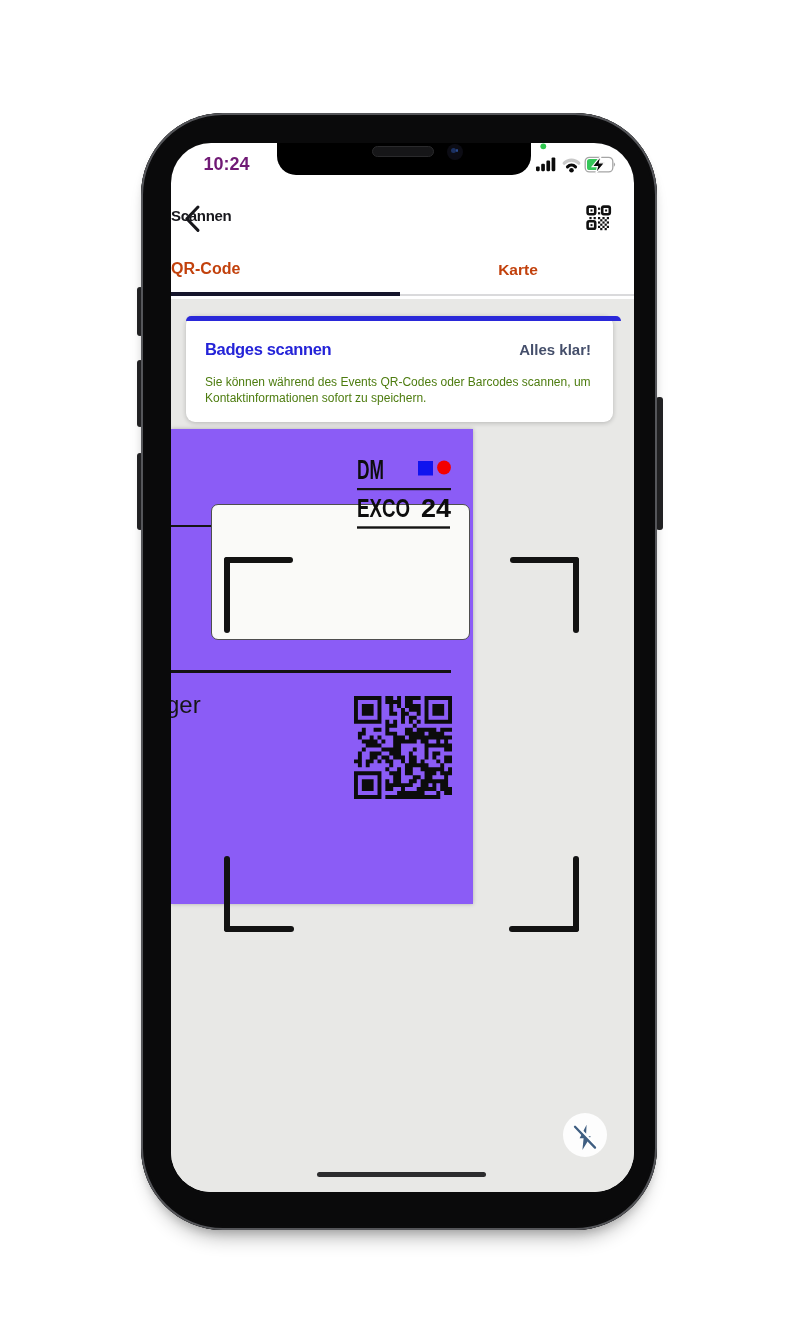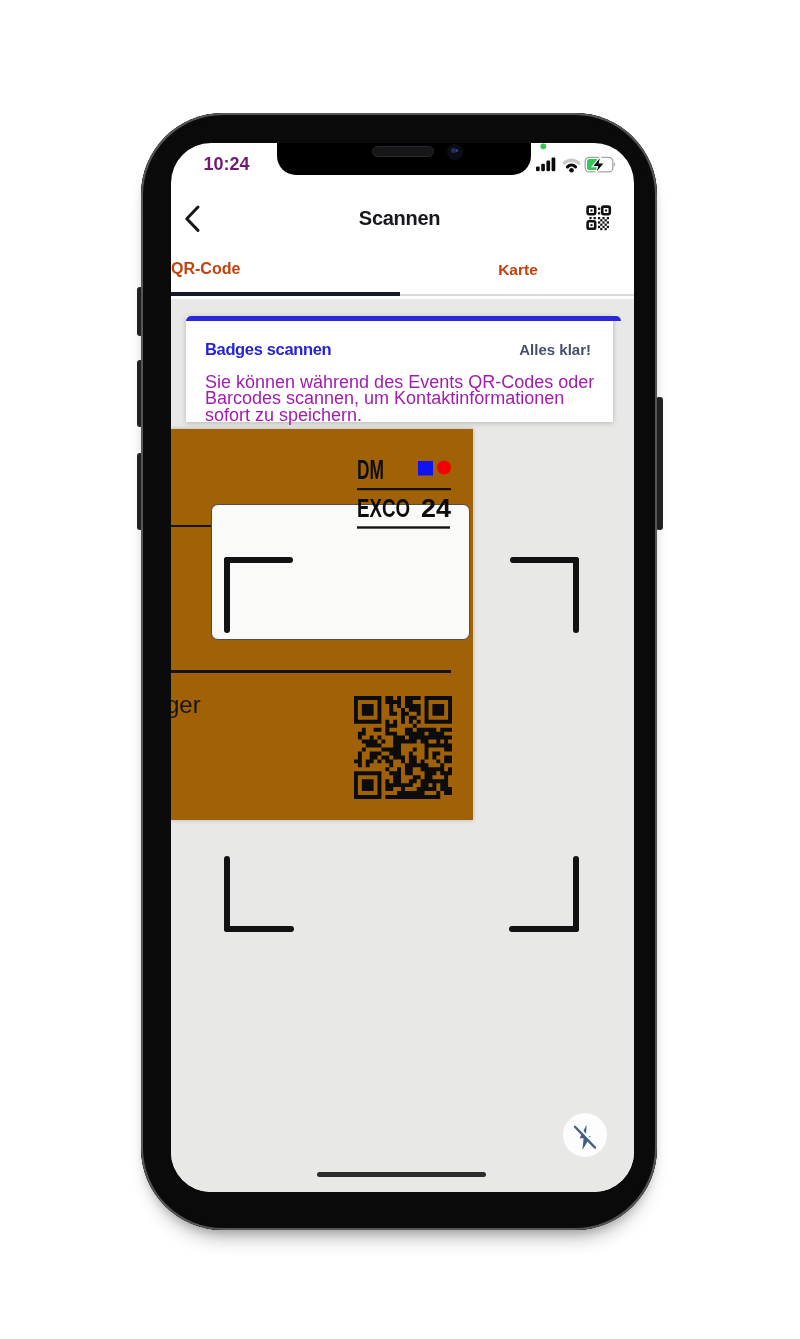--- a/index.html
+++ b/index.html
@@ -49,21 +49,21 @@
   <div class="abs" style="left:201px;top:3px;width:62px;height:11px;background:#161618;border-radius:6px;border:1px solid #2a2a2c;box-sizing:border-box;"></div>
 
   <div class="abs" style="left:276px;top:0.5px;width:16px;height:16px;background:#0c0c14;border-radius:50%;"></div>
   <div class="abs" style="left:279.5px;top:4.5px;width:5px;height:5px;background:#1b3060;border-radius:50%;"></div>
   <div class="abs" style="left:284.5px;top:6px;width:2.5px;height:2.5px;background:#2a4a8e;border-radius:50%;"></div>
 
   <svg class="abs" style="left:11px;top:61px;" width="22" height="30" viewBox="0 0 22 30">
     <path d="M16 3 L4.8 14.7 L16 26.4" fill="none" stroke="#17171c" stroke-width="3" stroke-linecap="round" stroke-linejoin="round"></path>
   </svg>
 
-  <div class="abs" style="left:0;top:63.5px;width:457px;text-align:center;font-size:20px;font-weight:bold;color:#17171c;letter-spacing:-0.3px;">Scannen</div>
+  <div class="abs" style="left:0;top:63.5px;width:457px;text-align:left;font-size:15px;font-weight:bold;color:#17171c;letter-spacing:-0.3px;">Scannen</div>
 
   <svg class="abs" style="left:415px;top:61px;" width="26" height="28" viewBox="0 0 26 28">
     <g fill="none" stroke="#101010" stroke-width="2.6" stroke-linejoin="round">
       <rect x="1.6" y="2.6" width="7.6" height="7.6" rx="1.6"></rect>
       <rect x="16.2" y="2.6" width="7.6" height="7.6" rx="1.6"></rect>
       <rect x="1.6" y="17.2" width="7.6" height="7.6" rx="1.6"></rect>
     </g>
     <g fill="#101010">
       <rect x="4.5" y="5.5" width="2" height="2"></rect>
       <rect x="19.1" y="5.5" width="2" height="2"></rect>
@@ -91,21 +91,21 @@
   </svg>
 
   <div class="abs" style="left:0;top:116.5px;width:231px;font-size:16px;font-weight:bold;color:#c2410c;">QR-Code</div>
 
   <div class="abs" style="left:231px;top:118px;width:232px;text-align:center;font-size:15.5px;font-weight:bold;color:#c2410c;">Karte</div>
 
   <div class="abs" style="left:0;top:151px;width:463px;height:1.5px;background:#dadadc;"></div>
 
   <div class="abs" style="left:0;top:149px;width:229px;height:3.5px;background:#16162c;"></div>
 
-  <div class="abs" style="left:0;top:286px;width:302px;height:391px;background:#a16207;box-shadow:0 0 4px rgba(0,0,0,0.25);">
+  <div class="abs" style="left:0;top:286px;width:302px;height:475px;background:#8b5cf6;box-shadow:0 0 4px rgba(0,0,0,0.25);">
 
     <div class="abs" style="left:0;top:95.5px;width:40px;height:2px;background:#151515;"></div>
 
     <div class="abs" style="left:40px;top:75px;width:259px;height:136px;background:#fafaf8;border:1.2px solid #4e4e4e;border-radius:7px;box-sizing:border-box;"></div>
 
     <svg class="abs" style="left:0;top:0;" width="302" height="130" viewBox="0 0 302 130">
       <text x="186" y="50" textLength="27" lengthAdjust="spacingAndGlyphs" font-family="Liberation Sans" font-weight="bold" font-size="27" fill="#0d0d0d">DM</text>
       <rect x="247" y="32" width="15" height="14.5" fill="#1013ef"></rect>
       <circle cx="273" cy="38.5" r="6.9" fill="#f40000"></circle>
       <rect x="186" y="59" width="94" height="2.2" fill="#131313"></rect>
@@ -116,29 +116,29 @@
 
     <div class="abs" style="left:0;top:241px;width:280px;height:2.6px;background:#131313;"></div>
 
     <div class="abs" style="left:-5px;top:262px;font-size:24px;color:#161616;">ger</div>
 
     <svg class="abs" style="left:183px;top:267px;" width="98" height="103" viewBox="0 0 98 103">
         <path fill="#0c0c0c" d="M0.0 0.0h27.44v3.96h-27.44zM31.36 0.0h7.84v3.96h-7.84zM43.12 0.0h3.92v3.96h-3.92zM50.96 0.0h15.68v3.96h-15.68zM70.56 0.0h27.44v3.96h-27.44zM0.0 3.96h3.92v3.96h-3.92zM23.52 3.96h3.92v3.96h-3.92zM31.36 3.96h15.68v3.96h-15.68zM50.96 3.96h7.84v3.96h-7.84zM70.56 3.96h3.92v3.96h-3.92zM94.08 3.96h3.92v3.96h-3.92zM0.0 7.92h3.92v3.96h-3.92zM7.84 7.92h11.76v3.96h-11.76zM23.52 7.92h3.92v3.96h-3.92zM35.28 7.92h3.92v3.96h-3.92zM43.12 7.92h3.92v3.96h-3.92zM50.96 7.92h15.68v3.96h-15.68zM70.56 7.92h3.92v3.96h-3.92zM78.4 7.92h11.76v3.96h-11.76zM94.08 7.92h3.92v3.96h-3.92zM0.0 11.88h3.92v3.96h-3.92zM7.84 11.88h11.76v3.96h-11.76zM23.52 11.88h3.92v3.96h-3.92zM35.28 11.88h3.92v3.96h-3.92zM47.04 11.88h3.92v3.96h-3.92zM54.88 11.88h11.76v3.96h-11.76zM70.56 11.88h3.92v3.96h-3.92zM78.4 11.88h11.76v3.96h-11.76zM94.08 11.88h3.92v3.96h-3.92zM0.0 15.85h3.92v3.96h-3.92zM7.84 15.85h11.76v3.96h-11.76zM23.52 15.85h3.92v3.96h-3.92zM35.28 15.85h7.84v3.96h-7.84zM47.04 15.85h7.84v3.96h-7.84zM62.72 15.85h3.92v3.96h-3.92zM70.56 15.85h3.92v3.96h-3.92zM78.4 15.85h11.76v3.96h-11.76zM94.08 15.85h3.92v3.96h-3.92zM0.0 19.81h3.92v3.96h-3.92zM23.52 19.81h3.92v3.96h-3.92zM47.04 19.81h3.92v3.96h-3.92zM54.88 19.81h7.84v3.96h-7.84zM70.56 19.81h3.92v3.96h-3.92zM94.08 19.81h3.92v3.96h-3.92zM0.0 23.77h27.44v3.96h-27.44zM31.36 23.77h3.92v3.96h-3.92zM39.2 23.77h3.92v3.96h-3.92zM47.04 23.77h3.92v3.96h-3.92zM54.88 23.77h3.92v3.96h-3.92zM62.72 23.77h3.92v3.96h-3.92zM70.56 23.77h27.44v3.96h-27.44zM31.36 27.73h11.76v3.96h-11.76zM58.8 27.73h3.92v3.96h-3.92zM7.84 31.69h3.92v3.96h-3.92zM19.6 31.69h7.84v3.96h-7.84zM31.36 31.69h3.92v3.96h-3.92zM50.96 31.69h7.84v3.96h-7.84zM62.72 31.69h19.6v3.96h-19.6zM86.24 31.69h11.76v3.96h-11.76zM3.92 35.65h7.84v3.96h-7.84zM31.36 35.65h11.76v3.96h-11.76zM50.96 35.65h19.6v3.96h-19.6zM74.48 35.65h15.68v3.96h-15.68zM3.92 39.62h3.92v3.96h-3.92zM15.68 39.62h3.92v3.96h-3.92zM23.52 39.62h3.92v3.96h-3.92zM39.2 39.62h11.76v3.96h-11.76zM54.88 39.62h43.12v3.96h-43.12zM7.84 43.58h15.68v3.96h-15.68zM27.44 43.58h3.92v3.96h-3.92zM39.2 43.58h23.52v3.96h-23.52zM66.64 43.58h7.84v3.96h-7.84zM82.32 43.58h3.92v3.96h-3.92zM90.16 43.58h3.92v3.96h-3.92zM11.76 47.54h15.68v3.96h-15.68zM39.2 47.54h7.84v3.96h-7.84zM70.56 47.54h27.44v3.96h-27.44zM7.84 51.5h3.92v3.96h-3.92zM27.44 51.5h19.6v3.96h-19.6zM58.8 51.5h3.92v3.96h-3.92zM70.56 51.5h3.92v3.96h-3.92zM90.16 51.5h7.84v3.96h-7.84zM3.92 55.46h3.92v3.96h-3.92zM15.68 55.46h11.76v3.96h-11.76zM35.28 55.46h11.76v3.96h-11.76zM54.88 55.46h3.92v3.96h-3.92zM70.56 55.46h3.92v3.96h-3.92zM78.4 55.46h7.84v3.96h-7.84zM3.92 59.42h3.92v3.96h-3.92zM15.68 59.42h7.84v3.96h-7.84zM27.44 59.42h7.84v3.96h-7.84zM39.2 59.42h11.76v3.96h-11.76zM54.88 59.42h7.84v3.96h-7.84zM70.56 59.42h3.92v3.96h-3.92zM78.4 59.42h3.92v3.96h-3.92zM90.16 59.42h7.84v3.96h-7.84zM0.0 63.38h7.84v3.96h-7.84zM11.76 63.38h7.84v3.96h-7.84zM23.52 63.38h3.92v3.96h-3.92zM31.36 63.38h7.84v3.96h-7.84zM47.04 63.38h3.92v3.96h-3.92zM54.88 63.38h7.84v3.96h-7.84zM66.64 63.38h3.92v3.96h-3.92zM82.32 63.38h3.92v3.96h-3.92zM90.16 63.38h7.84v3.96h-7.84zM3.92 67.35h3.92v3.96h-3.92zM11.76 67.35h3.92v3.96h-3.92zM35.28 67.35h3.92v3.96h-3.92zM50.96 67.35h23.52v3.96h-23.52zM86.24 67.35h3.92v3.96h-3.92zM31.36 71.31h3.92v3.96h-3.92zM43.12 71.31h3.92v3.96h-3.92zM50.96 71.31h7.84v3.96h-7.84zM66.64 71.31h23.52v3.96h-23.52zM94.08 71.31h3.92v3.96h-3.92zM0.0 75.27h27.44v3.96h-27.44zM35.28 75.27h11.76v3.96h-11.76zM50.96 75.27h7.84v3.96h-7.84zM70.56 75.27h11.76v3.96h-11.76zM86.24 75.27h11.76v3.96h-11.76zM0.0 79.23h3.92v3.96h-3.92zM23.52 79.23h3.92v3.96h-3.92zM39.2 79.23h7.84v3.96h-7.84zM58.8 79.23h7.84v3.96h-7.84zM70.56 79.23h7.84v3.96h-7.84zM90.16 79.23h3.92v3.96h-3.92zM0.0 83.19h3.92v3.96h-3.92zM7.84 83.19h11.76v3.96h-11.76zM23.52 83.19h3.92v3.96h-3.92zM31.36 83.19h3.92v3.96h-3.92zM39.2 83.19h7.84v3.96h-7.84zM54.88 83.19h7.84v3.96h-7.84zM66.64 83.19h27.44v3.96h-27.44zM0.0 87.15h3.92v3.96h-3.92zM7.84 87.15h11.76v3.96h-11.76zM23.52 87.15h3.92v3.96h-3.92zM31.36 87.15h27.44v3.96h-27.44zM66.64 87.15h7.84v3.96h-7.84zM78.4 87.15h3.92v3.96h-3.92zM86.24 87.15h7.84v3.96h-7.84zM0.0 91.12h3.92v3.96h-3.92zM7.84 91.12h11.76v3.96h-11.76zM23.52 91.12h3.92v3.96h-3.92zM31.36 91.12h7.84v3.96h-7.84zM47.04 91.12h3.92v3.96h-3.92zM62.72 91.12h19.6v3.96h-19.6zM86.24 91.12h11.76v3.96h-11.76zM0.0 95.08h3.92v3.96h-3.92zM23.52 95.08h3.92v3.96h-3.92zM43.12 95.08h27.44v3.96h-27.44zM82.32 95.08h3.92v3.96h-3.92zM90.16 95.08h7.84v3.96h-7.84zM0.0 99.04h27.44v3.96h-27.44zM31.36 99.04h54.88v3.96h-54.88z"></path>
       </svg>
   </div>
 
-  <div class="abs" style="left:15px;top:173px;width:427px;height:106px;background:#ffffff;border-radius:0;box-shadow:0 1px 5px rgba(0,0,0,0.22);">
+  <div class="abs" style="left:15px;top:173px;width:427px;height:106px;background:#ffffff;border-radius:9px;box-shadow:0 1px 5px rgba(0,0,0,0.22);">
 
     <div class="abs" style="left:0;top:0;width:435px;height:4.5px;background:#2a28d9;border-radius:6px 6px 0 0;"></div>
 
     <div class="abs" style="left:19px;top:24px;font-size:16.5px;font-weight:bold;color:#2423d8;letter-spacing:-0.35px;">Badges scannen</div>
 
     <div class="abs" style="right:22px;top:25px;font-size:15px;font-weight:bold;color:#454f6b;">Alles klar!</div>
 
-    <div class="abs" style="left:19px;top:58px;width:400px;font-size:18px;color:#a21caf;line-height:16.3px;">Sie können während des Events QR-Codes oder Barcodes scannen, um Kontaktinformationen sofort zu speichern.</div>
+    <div class="abs" style="left:19px;top:58px;width:400px;font-size:12px;color:#4d7c0f;line-height:16.3px;">Sie können während des Events QR-Codes oder Barcodes scannen, um Kontaktinformationen sofort zu speichern.</div>
   </div>
 
   <div class="abs" style="left:53px;top:414px;width:6px;height:76px;background:#121212;border-radius:3px;"></div>
   <div class="abs" style="left:53px;top:414px;width:69px;height:6px;background:#121212;border-radius:3px;"></div>
 
   <div class="abs" style="left:402px;top:414px;width:6px;height:76px;background:#121212;border-radius:3px;"></div>
   <div class="abs" style="left:339px;top:414px;width:69px;height:6px;background:#121212;border-radius:3px;"></div>
 
   <div class="abs" style="left:53px;top:713px;width:6px;height:76px;background:#121212;border-radius:3px;"></div>
   <div class="abs" style="left:53px;top:783px;width:70px;height:6px;background:#121212;border-radius:3px;"></div>

